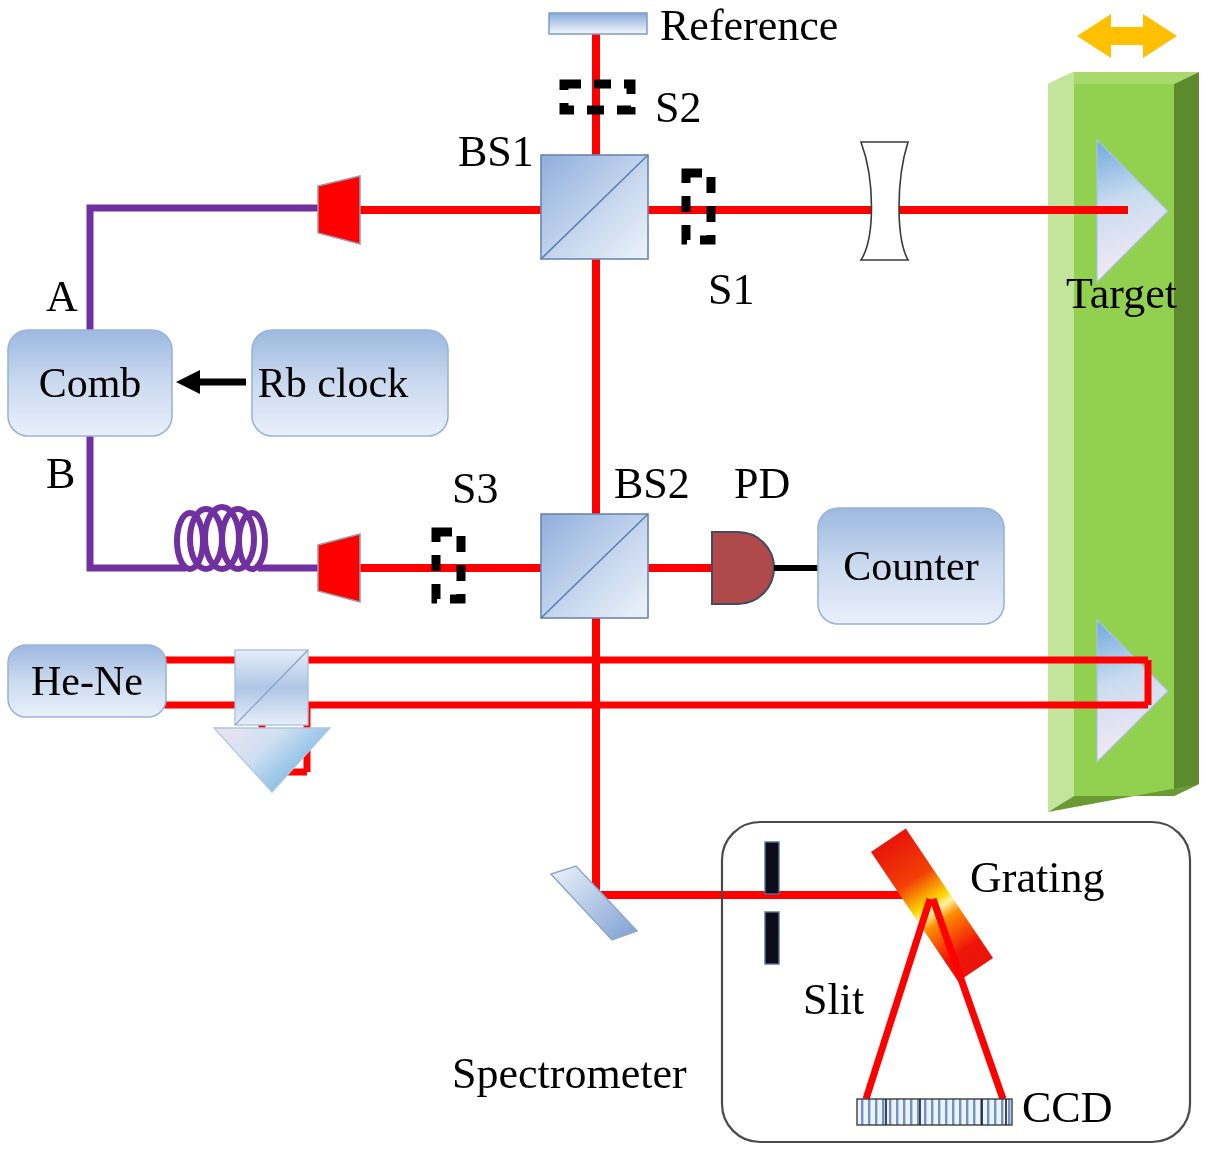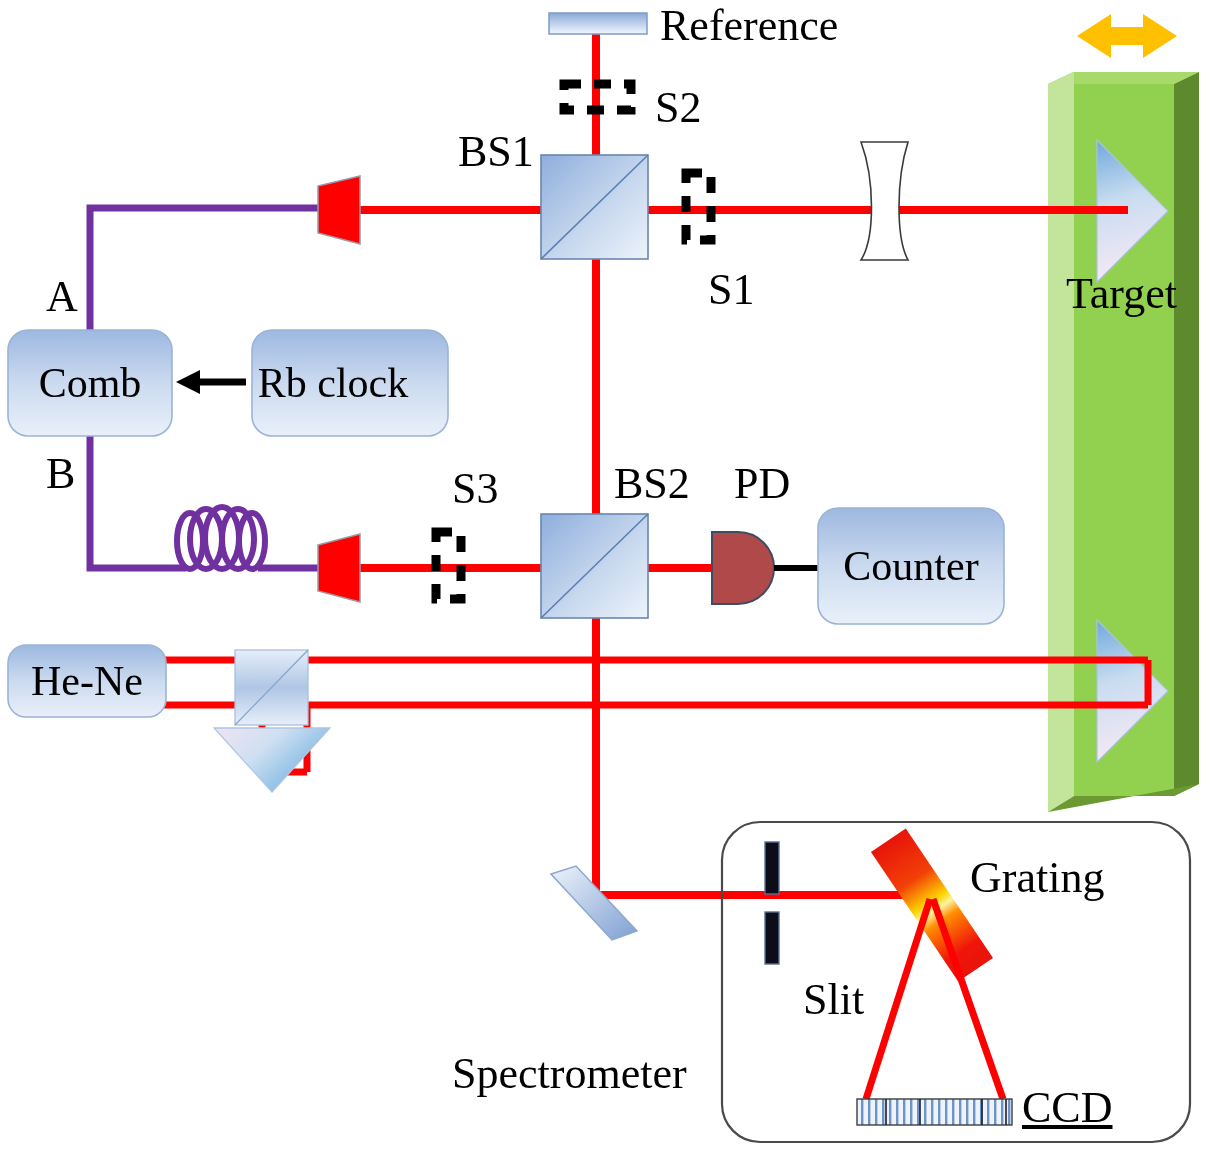--- a/index.html
+++ b/index.html
@@ -234,15 +234,15 @@
 <div class="boxlabel" style="left:818px; top:508px; width:186px; height:116px;">Counter</div>
 
 <div class="boxlabel" style="left:8px; top:645px; width:158px; height:72px;">He-Ne</div>
 
 <div class="lbl lbl-xl" style="left:452px; top:1052px;">Spectrometer</div>
 
 <div class="lbl lbl-xl" style="left:768px; top:978px;margin-left:35px;">Slit</div>
 
 <div class="lbl lbl-xl" style="left:970px; top:856px;">Grating</div>
 
-<div class="lbl lbl-xl" style="left:1022px; top:1086px;text-decoration:underline;">CCD</div>
+<div class="lbl lbl-xl" style="left:1022px; top:1086px;">CCD</div>
 
 </div>
 
 </body></html>

